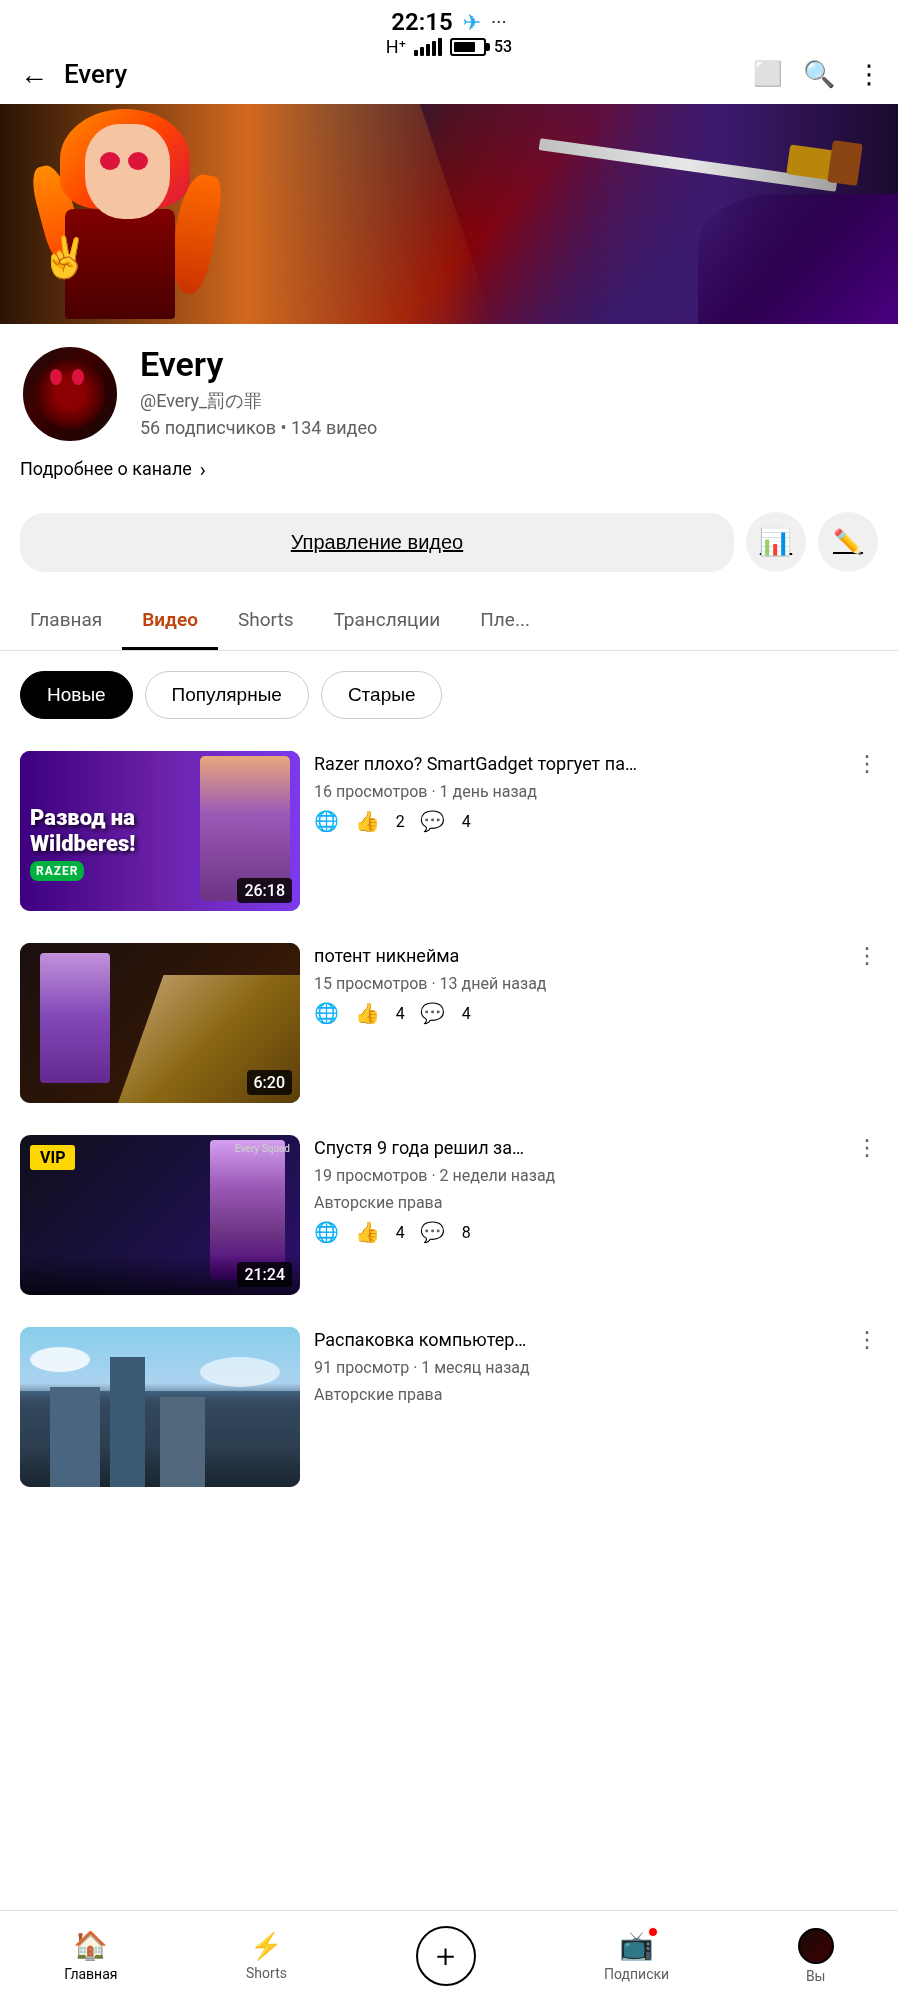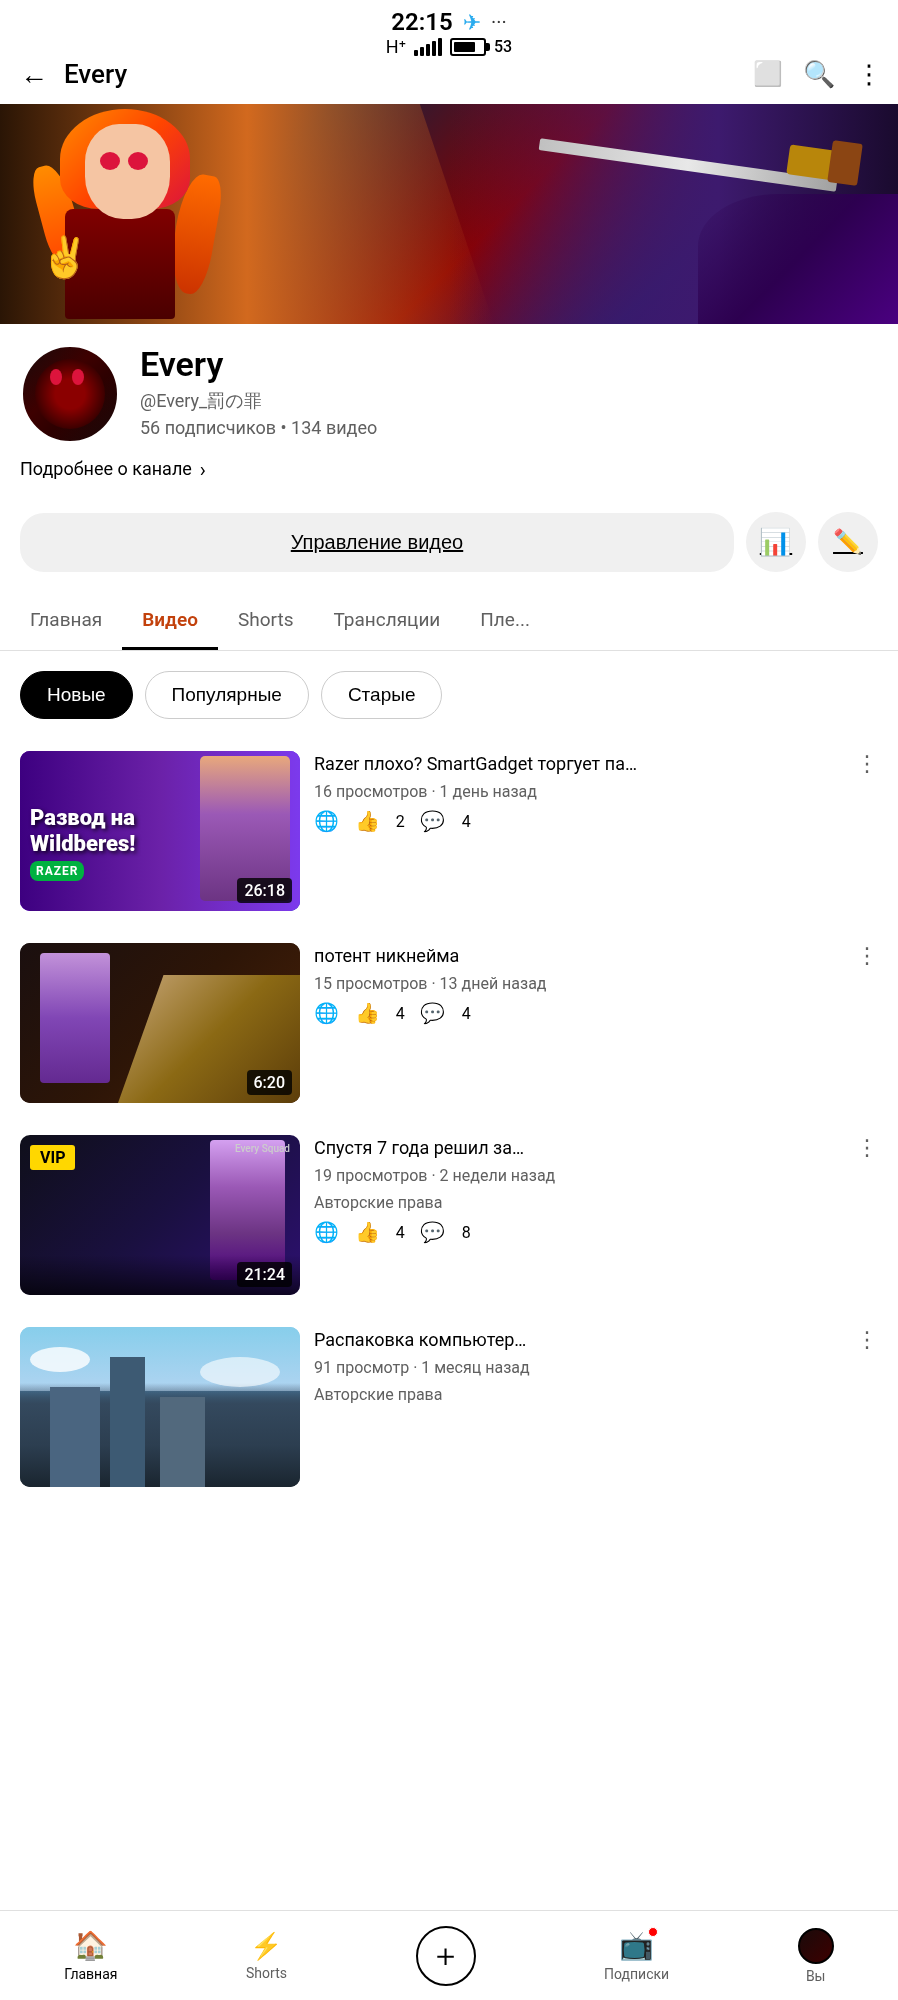--- a/index.html
+++ b/index.html
@@ -557,21 +557,21 @@
       <div style="width:100%;height:100%;position:relative;background:linear-gradient(135deg,#0f0f1a 0%,#1a1040 50%,#2d1070 100%);">
         <div style="position:absolute;top:10px;left:10px;background:#FFD700;color:#000;font-size:16px;font-weight:700;padding:3px 10px;border-radius:3px;z-index:5;">VIP</div>
         <div style="position:absolute;right:15px;top:5px;width:75px;height:140px;background:linear-gradient(180deg,#D4A0F0,#9B59B6,#6C3483,#4a0080);border-radius:4px;"></div>
         <div style="position:absolute;top:8px;right:10px;font-size:10px;color:#ccc;font-weight:500;">Every Squad</div>
         <div style="position:absolute;bottom:0;left:0;right:0;height:40px;background:linear-gradient(to top,rgba(0,0,0,0.7),transparent);"></div>
       </div>
       <div class="video-duration">21:24</div>
     </div>
     <div class="video-meta">
       <div class="video-title-row">
-        <div class="video-title">Спустя 7 года решил за…</div>
+        <div class="video-title">Спустя 9 года решил за…</div>
         <span class="video-more">⋮</span>
       </div>
       <div class="video-stats">19 просмотров · 2 недели назад</div>
       <div class="video-copyright">Авторские права</div>
       <div class="video-actions">
         <span class="video-action-icon">🌐</span>
         <span class="video-action-icon">👍</span>
         <span class="video-action-count">4</span>
         <span class="video-action-icon">💬</span>
         <span class="video-action-count">8</span>

